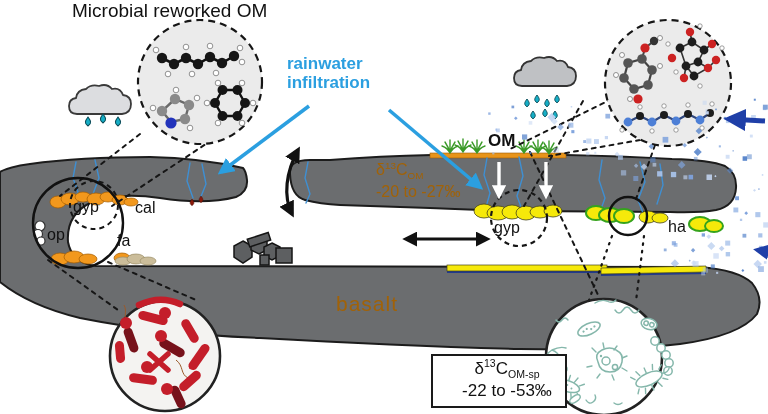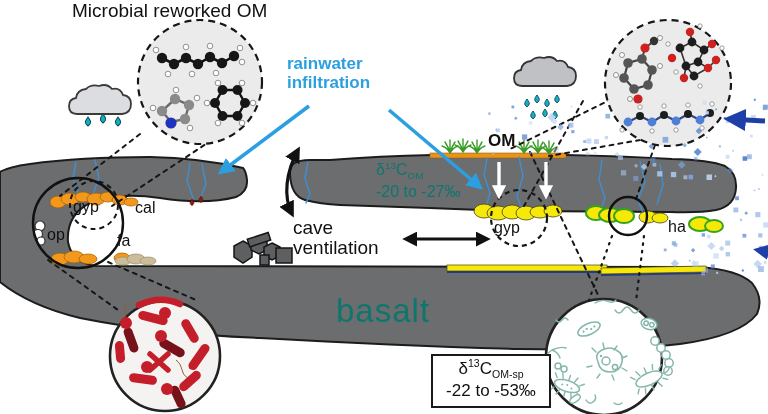--- a/index.html
+++ b/index.html
@@ -1,42 +1,42 @@
 <!DOCTYPE html>
 <html><head>
 <meta charset="utf-8">
 <style>
   html,body{margin:0;padding:0;background:#fff;}
   .stage{position:relative;width:768px;height:414px;background:#ffffff;overflow:hidden;
          font-family:"Liberation Sans",sans-serif;color:#111;}
   .stage svg{position:absolute;left:0;top:0;}
   .lbl{position:absolute;line-height:1.08;white-space:nowrap;}
   .ctr{text-align:left;}
-  .white{color:#0f766e;}
+  .white{color:#a16207;}
   .blue{color:var(--accent-blue);font-weight:700;}
   .bold{font-weight:700;}
   sup{font-size:62%;vertical-align:super;line-height:0;}
   sub{font-size:62%;vertical-align:sub;line-height:0;}
   .rock{fill:var(--rock);stroke:#1c1c1c;stroke-width:2;}
   .callout{fill:#ebebeb;stroke:#161616;stroke-width:2.2;stroke-dasharray:7 5;}
   .magcircle{fill:none;stroke:#111;stroke-width:2.4;}
   .dashline{stroke:#161616;stroke-width:2;fill:none;stroke-dasharray:4 5;stroke-linecap:round;}
   .dotline{stroke:#161616;stroke-width:2.2;fill:none;stroke-dasharray:1.5 6;stroke-linecap:round;}
   .water{stroke:#3f8fd2;stroke-width:1.4;fill:none;stroke-linecap:round;}
   .yellowdep{fill:var(--yellow);stroke:#44431a;stroke-width:0.8;}
   .yellowgreen{fill:var(--yellow);stroke:#35a31c;stroke-width:2;}
   .orangedep{fill:var(--orange);stroke:#a35c00;stroke-width:0.7;}
   .tandep{fill:#cbbd9a;stroke:#9a8c66;stroke-width:0.7;}
   .micro{stroke:var(--teal);stroke-width:1.5;fill:#ffffff;}
   .microln{stroke:var(--teal);stroke-width:1.4;fill:none;stroke-linecap:round;}
   .brod{fill:var(--bred);}
   .brodd{fill:var(--bdark);}
   .grass{stroke:var(--green);stroke-width:1.4;fill:none;stroke-linecap:round;}
   #isotope-box{position:absolute;left:431px;top:354px;width:112px;background:#fff;
-      border:2.5px solid #1a1a1a;text-align:center;padding:2px 2px 4px 2px;}
+      border:2.5px solid #1a1a1a;text-align:center;padding:2px 2px 4px 18px;}
 </style>
 </head>
 <body>
 
 <div class="stage" style="--rock: #6b6d6f; --accent-blue: #2b9fe0; --yellow: #f6e90a; --orange: #f2981d; --soil: #e8941a; --bred: #c41e2a; --bdark: #77121b; --teal: #85b7ab; --drop: #16aec6; --green: #3a9a28;">
 
 <svg width="768" height="414" viewBox="0 0 768 414">
   <defs>
     <marker id="mBlack" viewBox="0 0 10 10" refX="7.5" refY="5" markerWidth="5" markerHeight="5" orient="auto-start-reverse">
       <path d="M0,0 L10,5 L0,10 z" fill="#111"></path>
@@ -558,25 +558,21 @@
 
 <div class="lbl ctr bold" style="left:488px;top:132px;width:46px;font-size:17px;">OM</div>
 
 <div class="lbl ctr" style="left:73px;top:198px;width:42px;font-size:16px;">gyp</div>
 <div class="lbl ctr" style="left:135px;top:199px;width:40px;font-size:16px;">cal</div>
 <div class="lbl ctr" style="left:47px;top:226px;width:34px;font-size:16px;">op</div>
 <div class="lbl ctr" style="left:117px;top:232px;width:34px;font-size:16px;">fa</div>
 <div class="lbl ctr" style="left:494px;top:219px;width:50px;font-size:16px;">gyp</div>
 <div class="lbl ctr" style="left:668px;top:218px;width:38px;font-size:16px;">ha</div>
 
-<div class="lbl ctr" style="left:293px;top:218px;width:106px;font-size:19px;line-height:20px;">
-  <div>cave</div>
-  <div>ventilation</div>
-</div>
-
-<div class="lbl ctr white" style="left:336px;top:293px;width:116px;font-size:33px;letter-spacing:1px;">basalt</div>
+
+<div class="lbl ctr white" style="left:336px;top:293px;width:116px;font-size:21px;letter-spacing:1px;">basalt</div>
 
 <div id="isotope-box">
   <div style="font-size:17px;line-height:22px;"><span>δ</span><sup>13</sup><span>C</span><sub>OM-sp</sub></div>
   <div style="font-size:17px;line-height:22px;">-22 to -53‰</div>
 </div>
 
 </div>
 
 </body></html>

